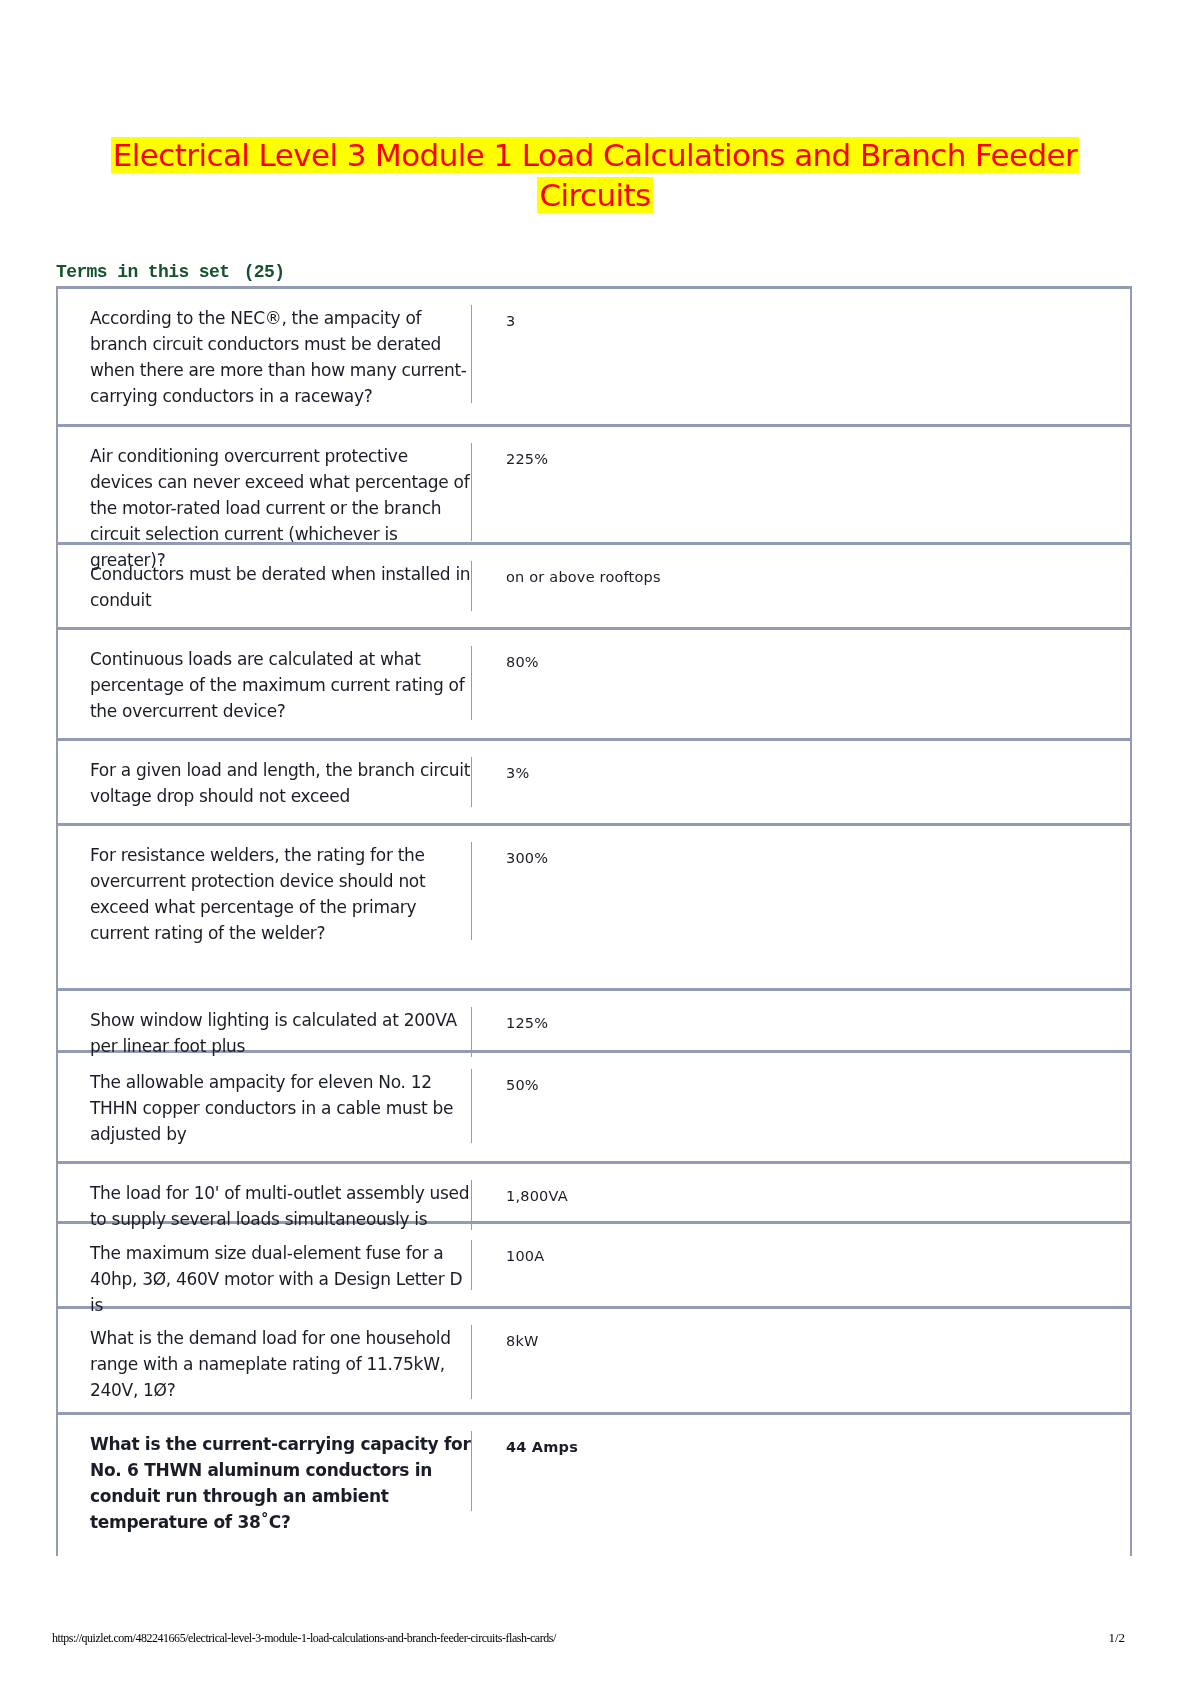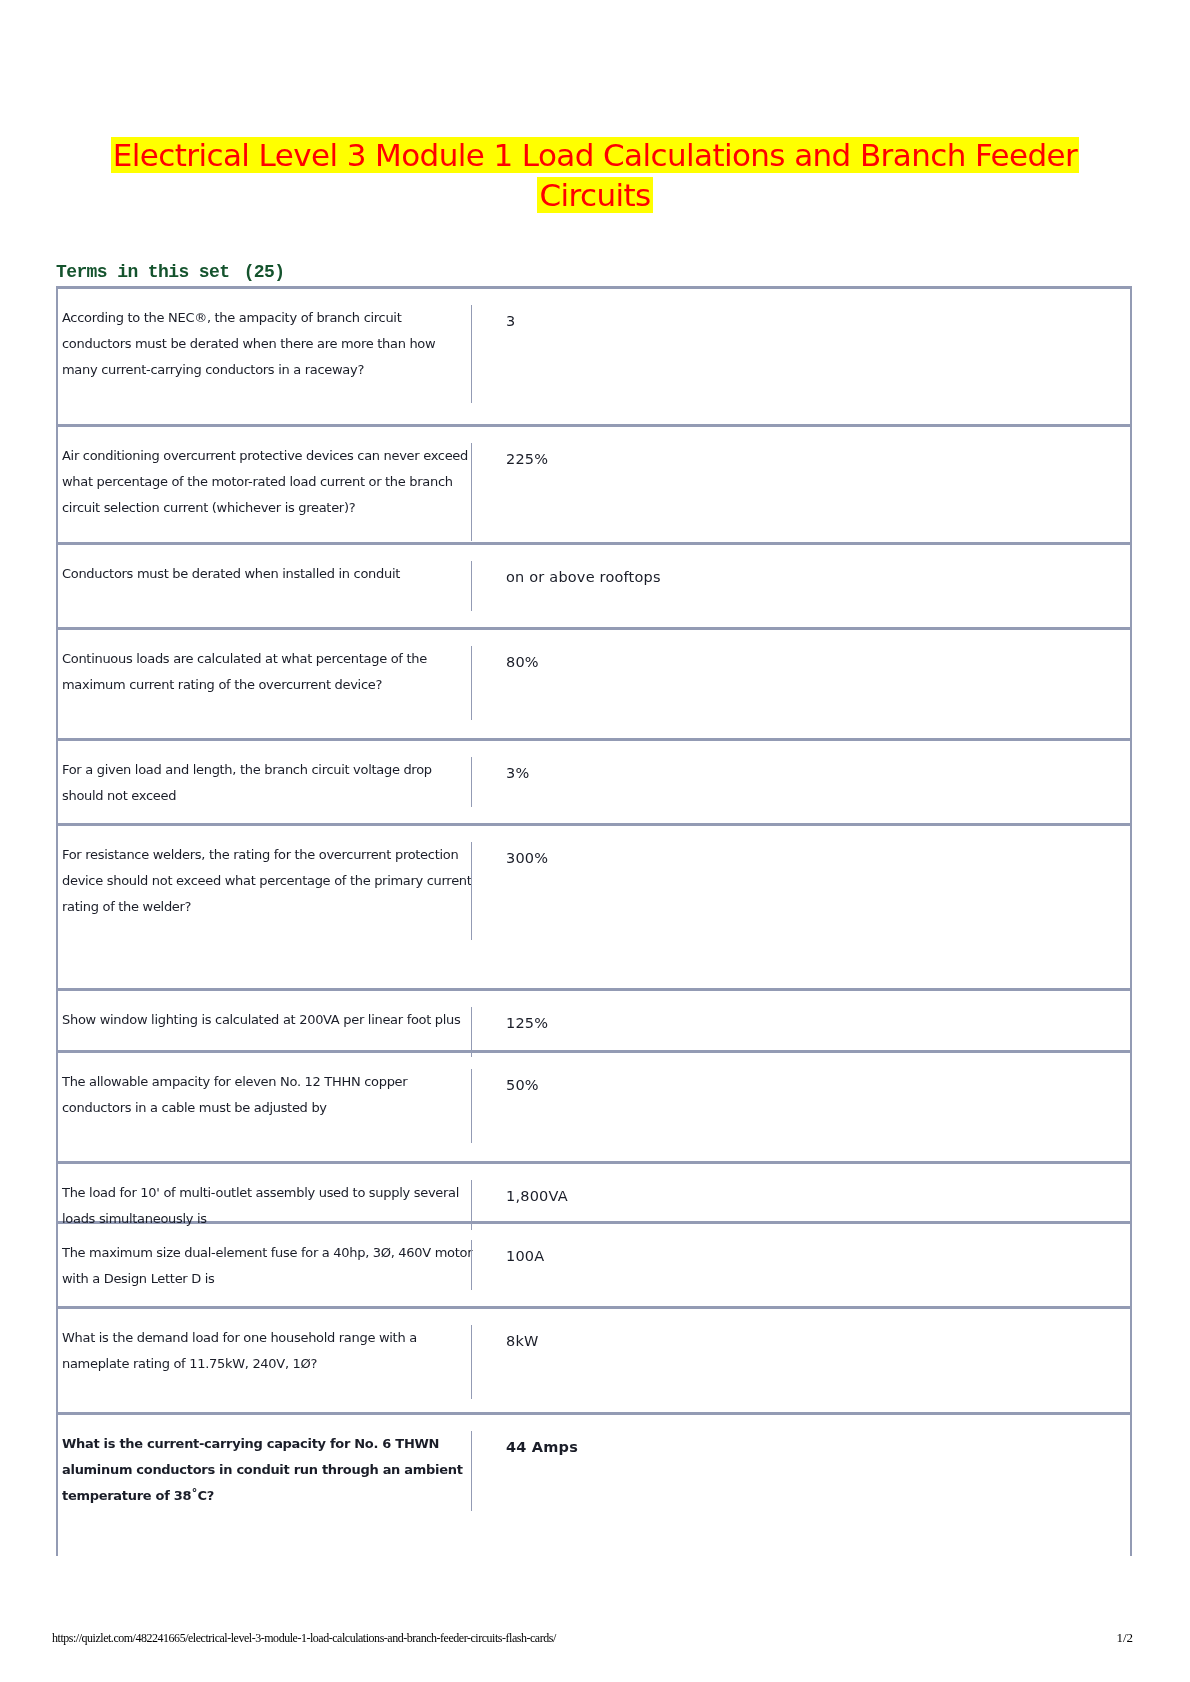--- a/index.html
+++ b/index.html
@@ -59,23 +59,23 @@
     }
     .row {
       position: relative;
       border-bottom: 3px solid #939bb4;
       box-sizing: border-box;
       display: flex;
     }
     .row.last { border-bottom: none; font-weight: bold; }
     .term {
       width: 415px;
-      padding: 16px 0 0 4px;
+      padding: 16px 0 0 32px;
       box-sizing: border-box;
-      font-size: 13px;
+      font-size: 17px;
       line-height: 26px;
       letter-spacing: -0.3px;
     }
     .divider {
       position: absolute;
       left: 413px;
       top: 16px;
       width: 1px;
       background: #939bb4;
     }
@@ -92,21 +92,21 @@
       font-family: "Liberation Serif", serif;
       font-size: 13px;
       letter-spacing: -0.5px;
       transform: scaleX(0.92);
       transform-origin: left center;
       color: #000;
     }
     .footer-page {
       position: absolute;
       top: 1630px;
-      right: 57px;
+      right: 65px;
       font-family: "Liberation Serif", serif;
       font-size: 13px;
       color: #000;
     }
   </style>
 </head>
 <body>
 
 <div class="title-wrap">
   <span class="hl">Electrical Level 3 Module 1 Load Calculations and Branch Feeder Circuits</span>

